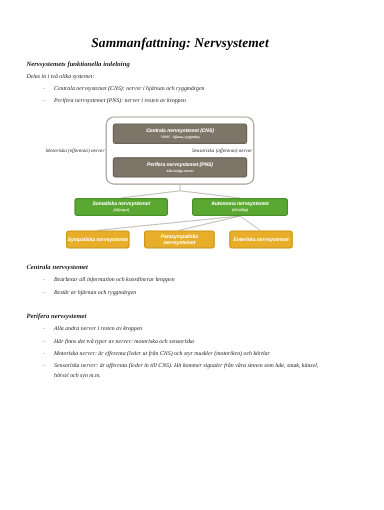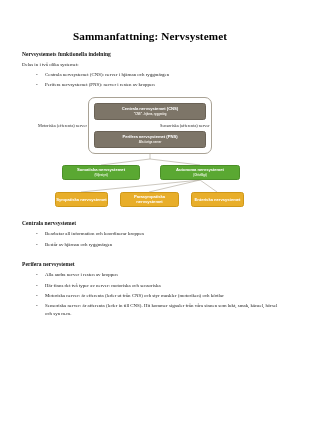--- a/index.html
+++ b/index.html
@@ -15,20 +15,21 @@
     color: #1a1a1a;
     -webkit-font-smoothing: antialiased;
   }
   .page {
     position: relative;
     width: 300px;
     height: 425px;
     background: #ffffff;
     box-sizing: border-box;
     padding: 30px 22px 10px 22px;
+    font-style: italic;
   }
   .doc-title {
     text-align: center;
     font-family: "Liberation Serif", serif;
     font-weight: bold;
     font-size: 11.2px;
     letter-spacing: 0.1px;
     margin: 0 0 9px 0;
     color: #000;
   }

